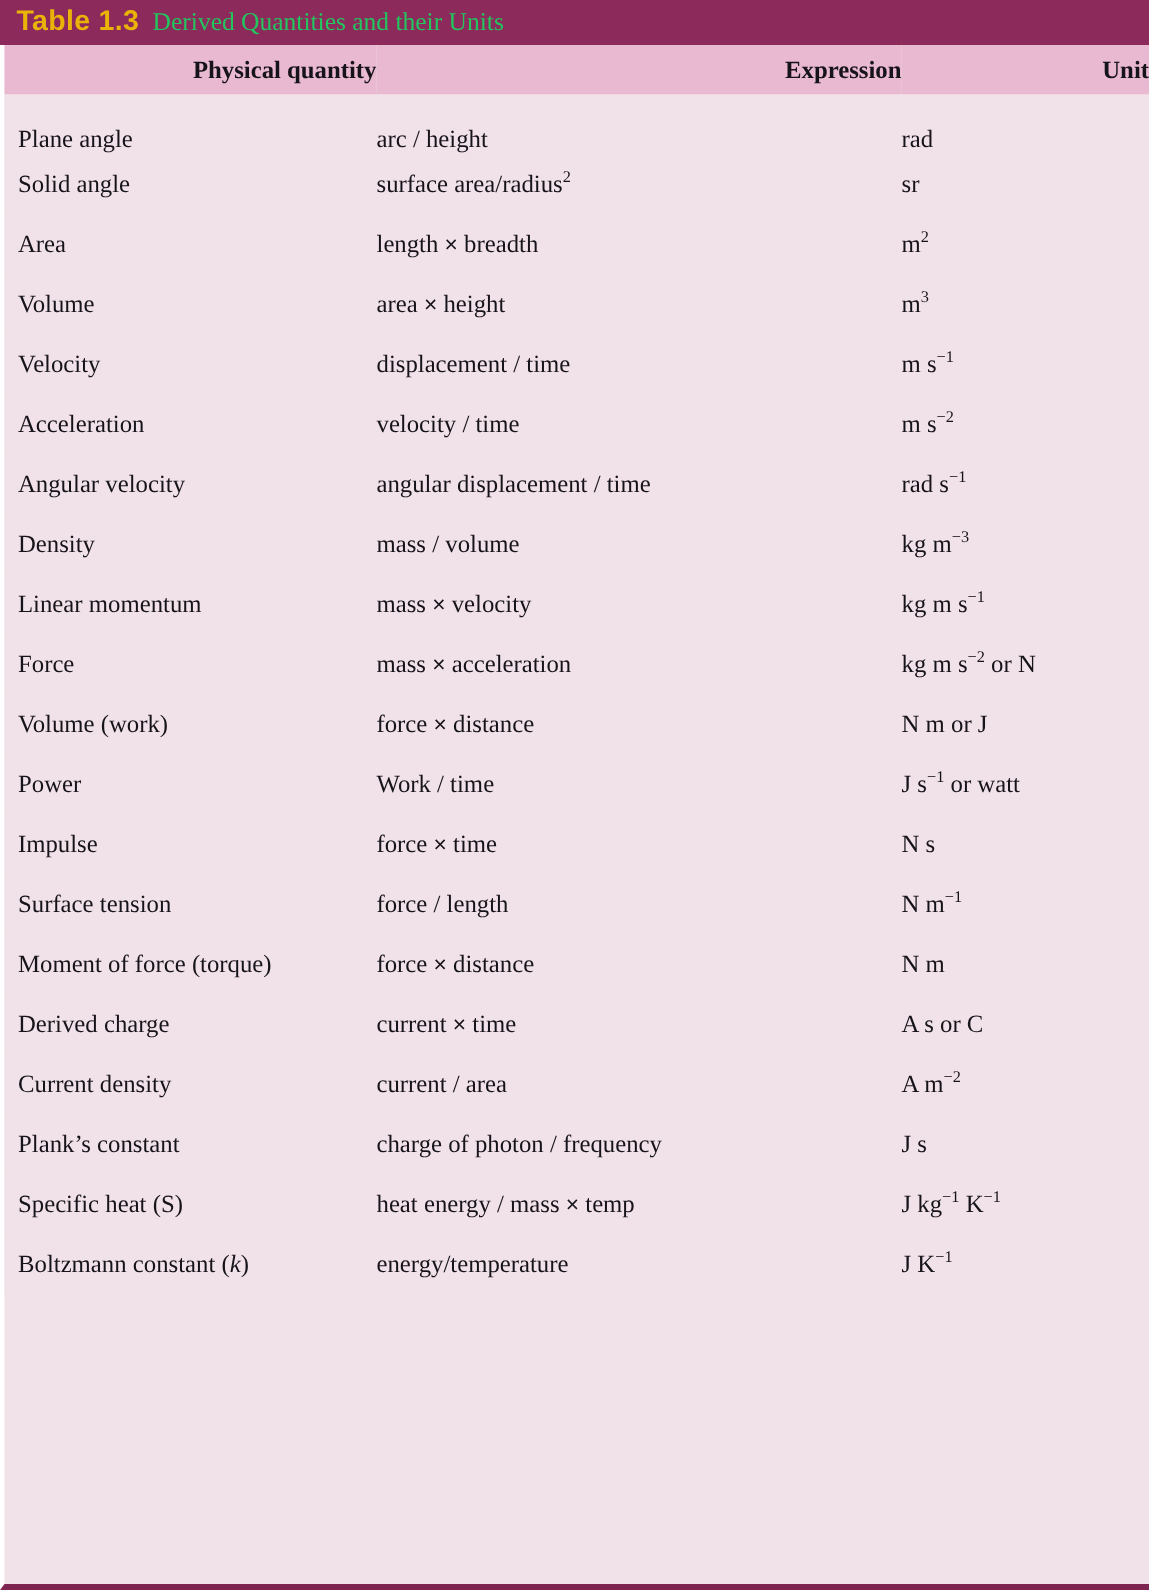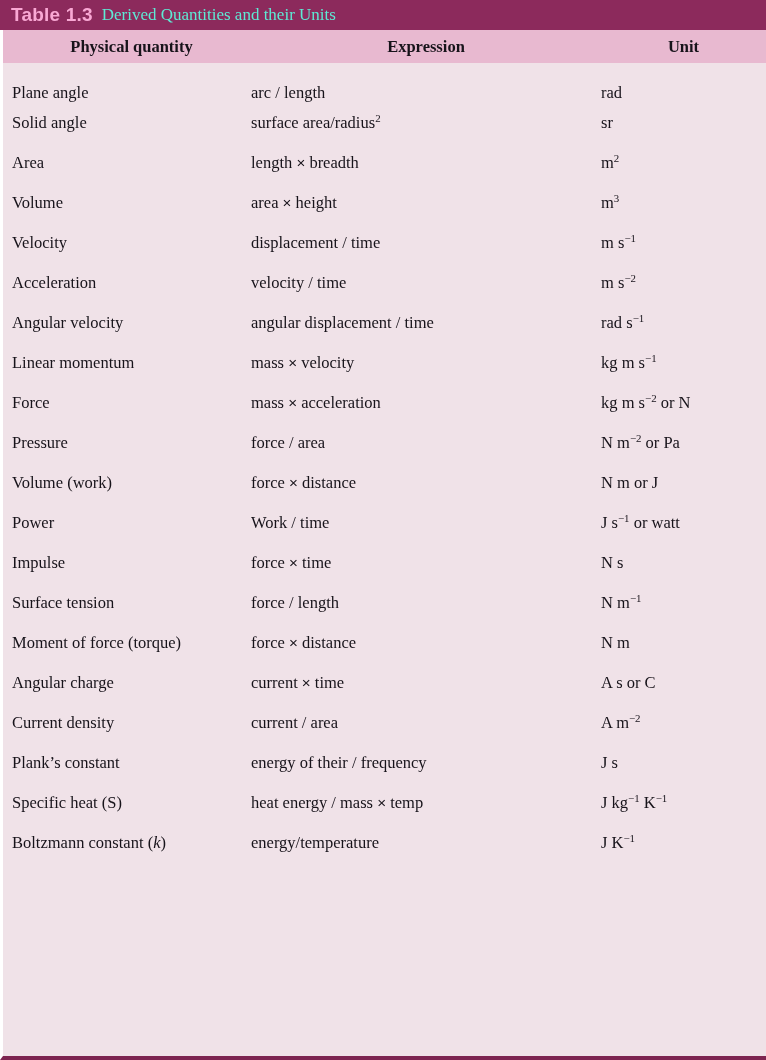--- a/index.html
+++ b/index.html
@@ -30,28 +30,28 @@
     min-height: 30px;
     display: flex;
     align-items: center;
     padding-left: 11px;
     box-sizing: border-box;
   }
   .title-label {
     font-family: "Liberation Sans", "DejaVu Sans", sans-serif;
     font-weight: bold;
     font-size: 19px;
-    color: #f9a8d4;
+    color: #eab308;
     letter-spacing: 0.2px;
     white-space: pre;
   }
   .title-caption {
     font-family: "Liberation Serif", "DejaVu Serif", serif;
     font-size: 17px;
-    color: #5eead4;
+    color: #22c55e;
     margin-left: 9px;
     white-space: pre;
   }
 
   
   .table-wrap {
     flex: 1;
     background: #f0e2e8;
     border-left: 3px solid #ffffff;
     border-bottom: 4px solid #7d2450;
@@ -65,21 +65,21 @@
     table-layout: fixed;
   }
   table.data-table col.c-quantity { width: 248px; }
   table.data-table col.c-expression { width: 350px; }
   table.data-table col.c-unit { width: auto; }
 
   thead tr {
     background: #e8b9d0;
   }
   thead th {
-    text-align: center;
+    text-align: right;
     font-family: "Liberation Serif", "DejaVu Serif", serif;
     font-weight: bold;
     font-size: 16.5px;
     color: #17131a;
     padding: 0;
     height: 33px;
     vertical-align: middle;
     box-sizing: border-box;
   }
   thead th:first-child { padding-left: 9px; }
@@ -127,21 +127,21 @@
       <thead>
         <tr>
           <th>Physical quantity</th>
           <th>Expression</th>
           <th>Unit</th>
         </tr>
       </thead>
       <tbody id="table-body">
           <tr>
             <td>Plane angle</td>
-            <td>arc / length</td>
+            <td>arc / height</td>
             <td>rad</td>
           </tr>
           <tr>
             <td>Solid angle</td>
             <td>surface area/radius<sup>2</sup></td>
             <td>sr</td>
           </tr>
           <tr>
             <td>Area</td>
             <td>length <span class="times">×</span> breadth</td>
@@ -161,35 +161,35 @@
             <td>Acceleration</td>
             <td>velocity / time</td>
             <td>m s<sup>−2</sup></td>
           </tr>
           <tr>
             <td>Angular velocity</td>
             <td>angular displacement / time</td>
             <td>rad s<sup>−1</sup></td>
           </tr>
           <tr>
+            <td>Density</td>
+            <td>mass / volume</td>
+            <td>kg m<sup>−3</sup></td>
+          </tr>
+          <tr>
             <td>Linear momentum</td>
             <td>mass <span class="times">×</span> velocity</td>
             <td>kg m s<sup>−1</sup></td>
           </tr>
           <tr>
             <td>Force</td>
             <td>mass <span class="times">×</span> acceleration</td>
             <td>kg m s<sup>−2</sup> or N</td>
           </tr>
           <tr>
-            <td>Pressure</td>
-            <td>force / area</td>
-            <td>N m<sup>−2</sup> or Pa</td>
-          </tr>
-          <tr>
             <td>Volume (work)</td>
             <td>force <span class="times">×</span> distance</td>
             <td>N m or J</td>
           </tr>
           <tr>
             <td>Power</td>
             <td>Work / time</td>
             <td>J s<sup>−1</sup> or watt</td>
           </tr>
           <tr>
@@ -201,32 +201,32 @@
             <td>Surface tension</td>
             <td>force / length</td>
             <td>N m<sup>−1</sup></td>
           </tr>
           <tr>
             <td>Moment of force (torque)</td>
             <td>force <span class="times">×</span> distance</td>
             <td>N m</td>
           </tr>
           <tr>
-            <td>Angular charge</td>
+            <td>Derived charge</td>
             <td>current <span class="times">×</span> time</td>
             <td>A s or C</td>
           </tr>
           <tr>
             <td>Current density</td>
             <td>current / area</td>
             <td>A m<sup>−2</sup></td>
           </tr>
           <tr>
             <td>Plank’s constant</td>
-            <td>energy of their / frequency</td>
+            <td>charge of photon / frequency</td>
             <td>J s</td>
           </tr>
           <tr>
             <td>Specific heat (S)</td>
             <td>heat energy / mass <span class="times">×</span> temp</td>
             <td>J kg<sup>−1</sup> K<sup>−1</sup></td>
           </tr>
           <tr>
             <td>Boltzmann constant (<span class="ital">k</span>)</td>
             <td>energy/temperature</td>

